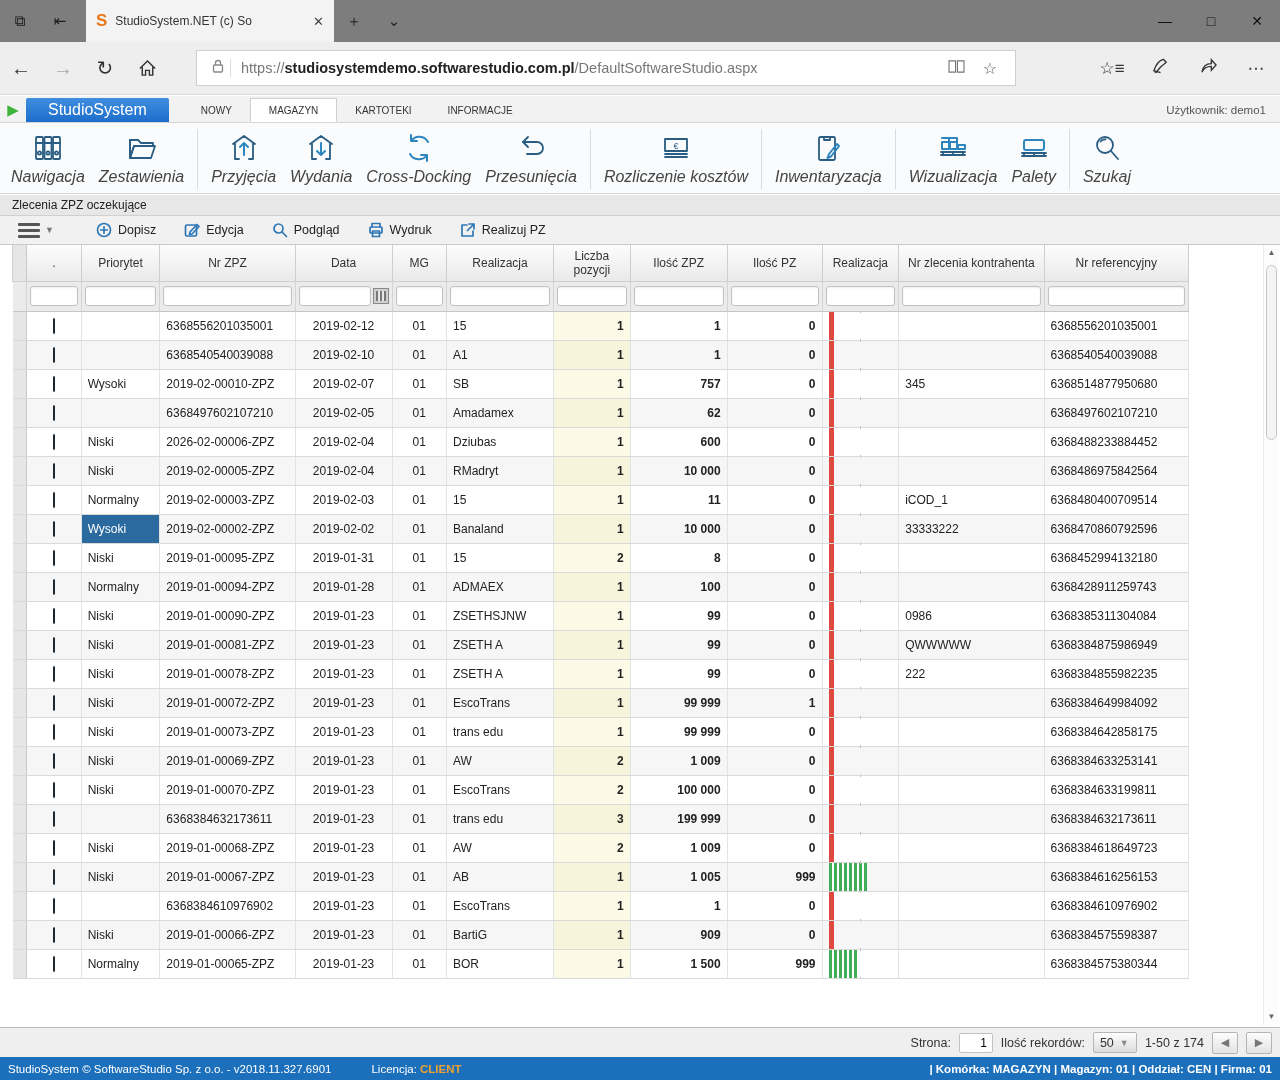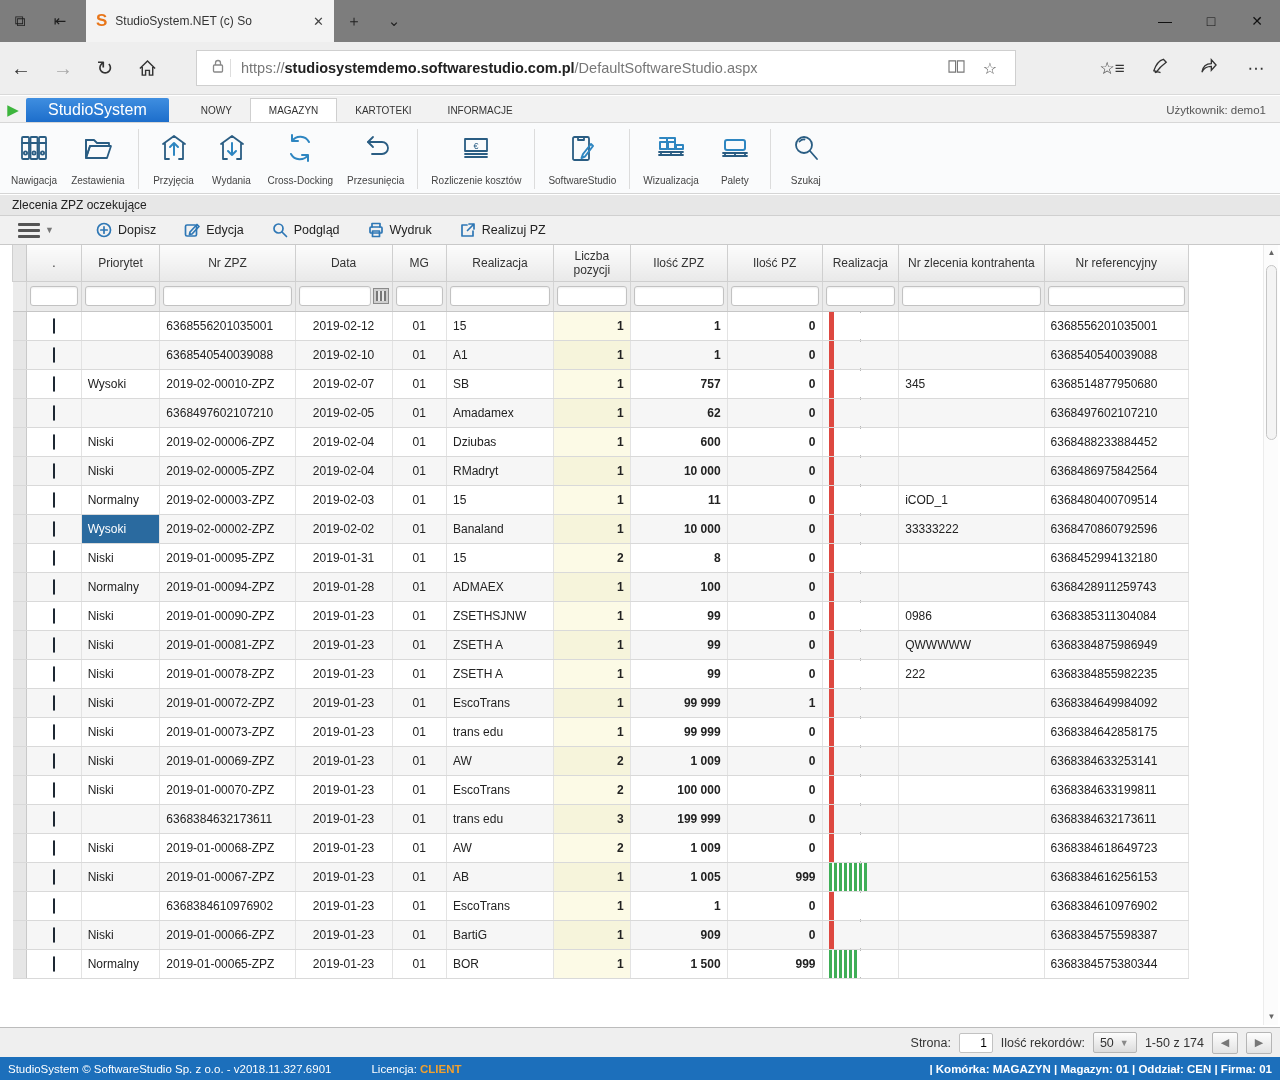--- a/index.html
+++ b/index.html
@@ -34,21 +34,21 @@
   .mtab { height:24px; padding:0 18px; font-size:10px; color:#333; display:flex; align-items:center; cursor:pointer; }
   .mtab.active { background:#fff; border:1px solid #cfcfcf; border-bottom:1px solid #fff; }
   .userlbl { margin-left:auto; padding-right:14px; font-size:11.5px; color:#555; line-height:24px; }
 
   
   .ribbon { position:absolute; top:123px; left:0; width:1280px; height:71px; background:#fafbfc; border-bottom:1px solid #d5d5d5; display:flex; align-items:stretch; padding:4px 4px 2px 4px; }
   .rgroup { display:flex; align-items:stretch; }
   .rsep { width:1px; background:#dcdcdc; margin:2px 6px; }
   .ritem { width:auto; min-width:58px; padding:2px 7px; display:flex; flex-direction:column; align-items:center; justify-content:space-between; cursor:pointer; border-radius:3px; }
   .ritem svg { width:32px; height:32px; margin-top:3px; }
-  .rlabel { font-size:10px; color:#444; white-space:nowrap; padding-bottom:3px; }
+  .rlabel { font-size:16px; color:#444; white-space:nowrap; padding-bottom:3px;font-style:italic; }
   .ink { stroke:#2a5d83; stroke-width:1.8; fill:none; stroke-linecap:round; stroke-linejoin:round; }
   .ink-b { stroke:#2e86c1; stroke-width:2; fill:none; stroke-linecap:round; stroke-linejoin:round; }
 
   
   .sectionbar { position:absolute; top:195px; left:0; width:1280px; height:21px; background:#e7e7e7; border-bottom:1px solid #d0d0d0; font-size:12px; color:#222; padding-left:12px; line-height:20px; }
   .actionbar { position:absolute; top:216px; left:0; width:1280px; height:29px; background:#f1f1f1; border-bottom:1px solid #c9c9c9; display:flex; align-items:center; padding-left:10px; gap:4px; }
   .burger { display:flex; align-items:center; gap:5px; padding:2px 8px; cursor:pointer; }
   .burger .bars { display:flex; flex-direction:column; gap:3px; }
   .burger .bars i { display:block; width:22px; height:3px; background:#555; border-radius:1px; }
   .burger .caret { font-size:9px; color:#777; }
@@ -239,21 +239,21 @@
     </div>
   </div>
   <div class="rsep"></div>
   <div class="rgroup">
     <div class="ritem">
       <svg viewBox="0 0 32 32">
           <rect x="7" y="5" width="16" height="23" rx="1.5" class="ink"></rect>
           <path d="M12 5 h6 v3 h-6 z" class="ink"></path>
           <path d="M25 12 L17 22 L15.5 26 L19 24.5 L27 14 Z" class="ink-b"></path>
         </svg>
-      <span class="rlabel">SoftwareStudio</span>
+      <span class="rlabel">Inwentaryzacja</span>
     </div>
   </div>
   <div class="rsep"></div>
   <div class="rgroup">
     <div class="ritem">
       <svg viewBox="0 0 32 32">
           <rect x="5" y="10" width="7" height="7" class="ink-b"></rect>
           <rect x="13" y="10" width="7" height="7" class="ink-b"></rect>
           <rect x="21" y="13" width="7" height="4" class="ink-b"></rect>
           <path d="M5 6 h7 v4 M13 6 h7 v4" class="ink-b"></path>
@@ -444,21 +444,21 @@
     <td class="num">62</td>
     <td class="num">0</td>
     <td class="ctr"><span class="bar"><span class="fill red" style="width: 8%; display: block;"></span></span></td>
     <td></td>
     <td>6368497602107210</td>
   </tr>
         <tr>
     <td class="rowhead"></td>
     <td class="ctr"><span class="selbtn"></span></td>
     <td>Niski</td>
-    <td>2019-02-00006-ZPZ</td>
+    <td>2026-02-00006-ZPZ</td>
     <td class="ctr">2019-02-04</td>
     <td class="ctr">01</td>
     <td>Dziubas</td>
     <td class="lp">1</td>
     <td class="num">600</td>
     <td class="num">0</td>
     <td class="ctr"><span class="bar"><span class="fill red" style="width: 8%; display: block;"></span></span></td>
     <td></td>
     <td>6368488233884452</td>
   </tr>

